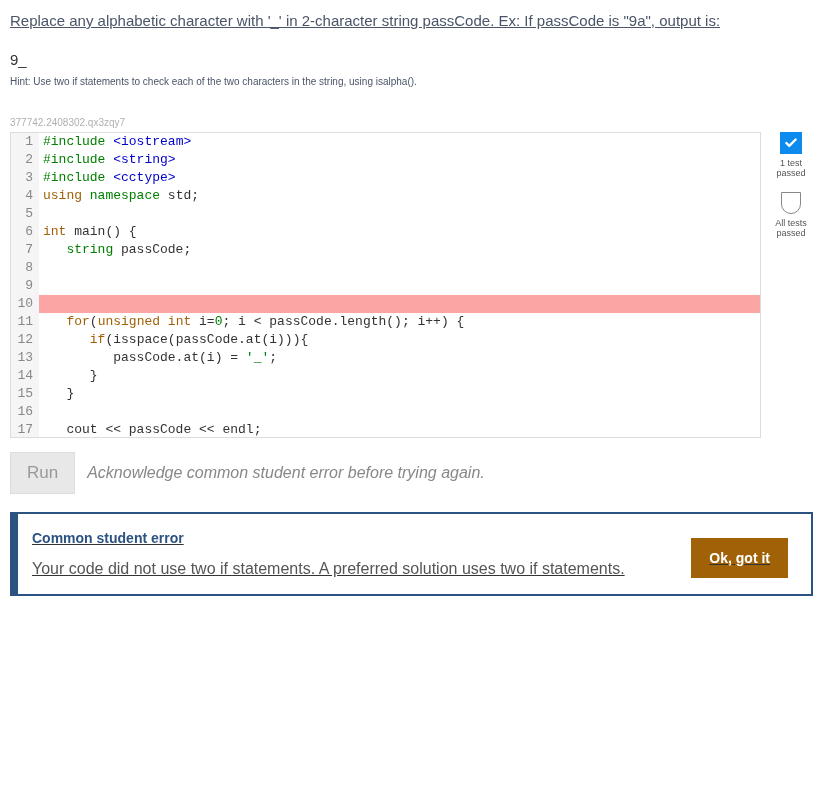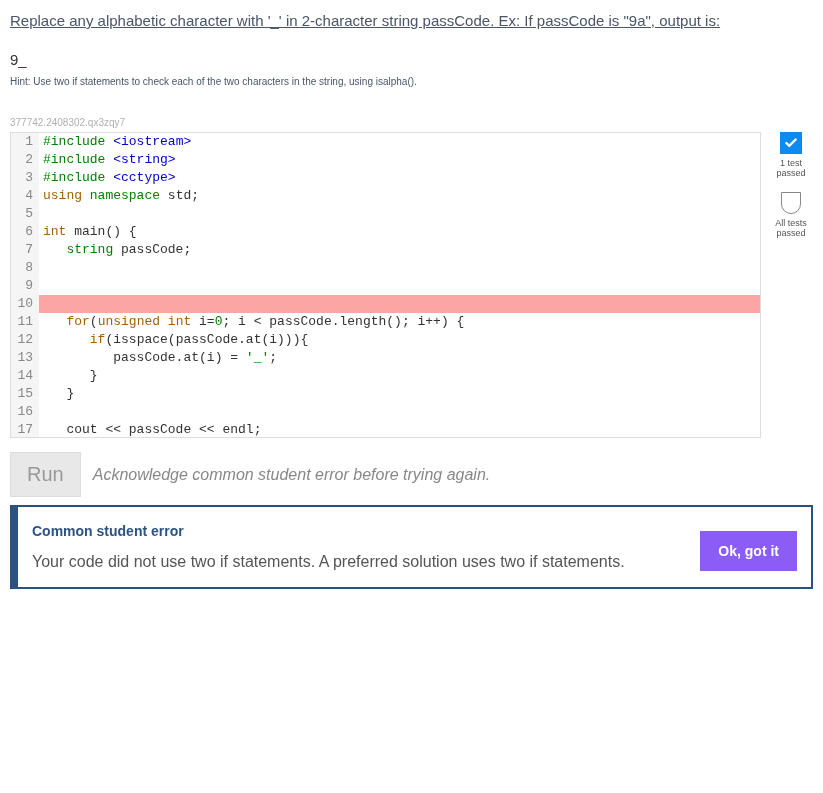--- a/index.html
+++ b/index.html
@@ -22,26 +22,26 @@
   .kw-include-target { color: #0000cd; }
   .kw-keyword { color: #a16207; text-align: right; }
   .kw-type { color: #008000; }
   .kw-string { color: #008000; }
   .status-col { width: 44px; display: flex; flex-direction: column; align-items: center; font-size: 9px; color: #555; text-align: center; }
   .status-item { margin-bottom: 14px; display: flex; flex-direction: column; align-items: center; }
   .check-badge { width: 22px; height: 22px; background: #0d8aee; display: flex; align-items: center; justify-content: center; margin-bottom: 4px; }
   .check-badge svg { width: 14px; height: 14px; }
   .shield-icon { width: 20px; height: 22px; border: 1px solid #888; border-radius: 0 0 10px 10px; margin-bottom: 4px; background: #fff; }
   .run-row { display: flex; align-items: center; margin-top: 14px; gap: 12px; }
-  .run-btn { background: #e8e8e8; color: #999; border: 1px solid #ddd; padding: 10px 16px; font-size: 20px; cursor: default; }
+  .run-btn { background: #e8e8e8; color: #999; border: 1px solid #ddd; padding: 10px 16px; font-size: 17px; cursor: default; }
   .run-msg { color: #888; font-style: italic; font-size: 16px; }
-  .alert-box { border: 2px solid #2c5282; margin-top: 8px; padding: 16px 14px 16px 14px; border-left-width: 8px; display: flex; justify-content: space-between; align-items: flex-end; }
+  .alert-box { border: 2px solid #2c5282; margin-top: 18px; padding: 16px 23px 16px 14px; border-left-width: 8px; display: flex; justify-content: space-between; align-items: flex-end; text-decoration: underline; }
   .alert-title { color: #2c5282; font-weight: bold; font-size: 14px; margin-bottom: 14px; }
   .alert-body { color: #555; font-size: 16px; }
-  .ok-btn { background: #8b5cf6; color: #fff; border: none; padding: 12px 18px; font-size: 14px; font-weight: bold; cursor: pointer; }
+  .ok-btn { background: #a16207; color: #fff; border: none; padding: 12px 18px; font-size: 14px; font-weight: bold; cursor: pointer; }
 </style>
 </head>
 <body>
 
 <div class="container">
   <p class="problem-text">Replace any alphabetic character with '_' in 2-character string passCode. Ex: If passCode is "9a", output is:</p>
   <p class="example-output">9_</p>
   <p class="hint-text">Hint: Use two if statements to check each of the two characters in the string, using isalpha().</p>
 
   <div class="watermark">377742.2408302.qx3zqy7</div>

